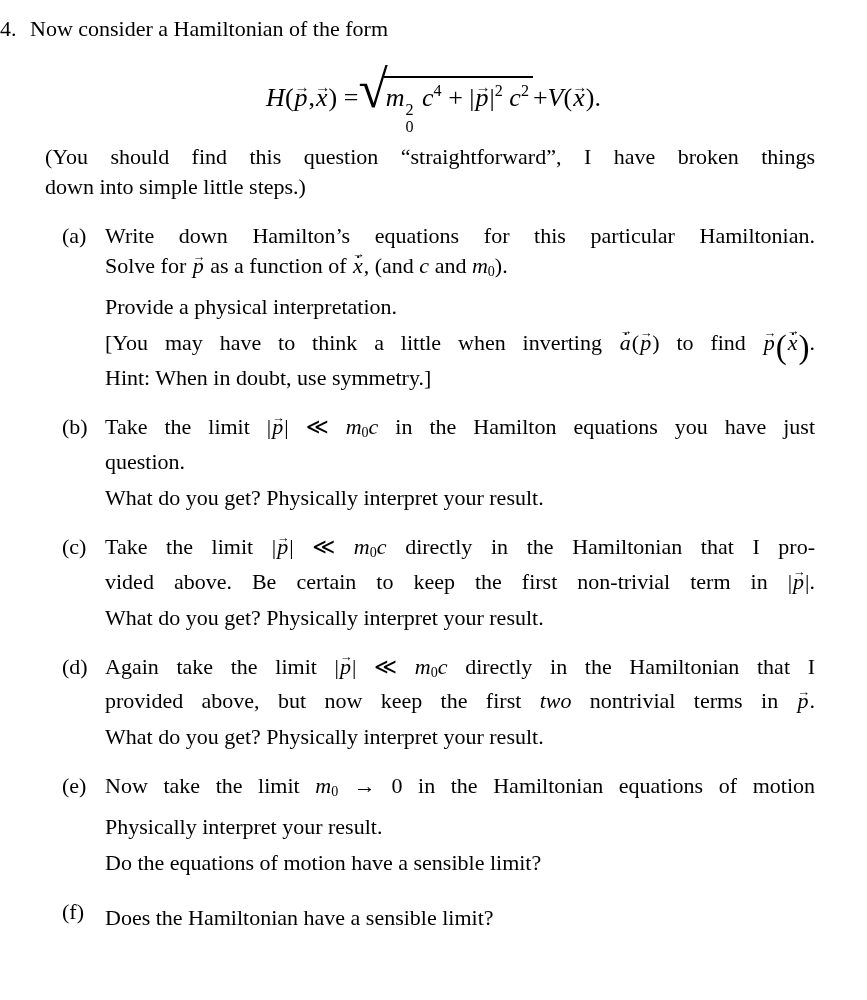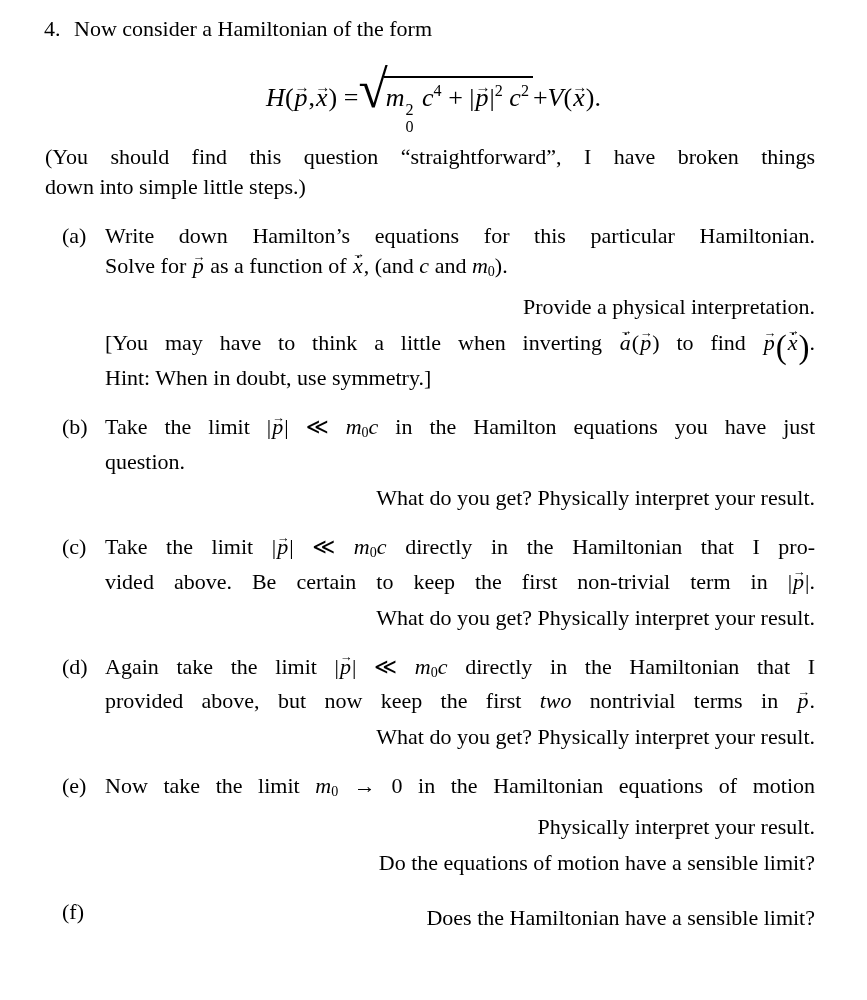--- a/index.html
+++ b/index.html
@@ -5,40 +5,40 @@
   html,body{margin:0;padding:0;}
   body{
     width:867px;height:1000px;overflow:hidden;
     background:#ffffff;color:#000000;
     font-family:"Liberation Serif","DejaVu Serif",serif;
     font-size:22px;line-height:30px;
   }
   .page{position:relative;width:867px;height:1000px;padding-top:14px;box-sizing:border-box;}
 
   
-  .title-row{margin-left:44px;}
+  .title-row{}
   .pnum{display:inline-block;width:30px;}
 
   
   .formula{
     display:flex;justify-content:center;align-items:baseline;
     margin-top:18px;height:60px;font-size:26px;line-height:1;
   }
   .sqrt{display:inline-flex;align-items:baseline;}
   .sqrt-sign{font-size:2.05em;line-height:1;margin-right:-4px;transform:translateY(1px);}
   .radicand{display:inline-block;border-top:2px solid #000;padding:3px 4px 0 2px;line-height:1.3;}
   .ss{display:inline-flex;flex-direction:column;align-items:flex-start;
       font-size:0.62em;line-height:1.05;vertical-align:-0.55em;margin:0 2px 0 1px;}
   .sup{font-size:0.62em;vertical-align:0.6em;}
 
   
   .note{margin:20px 0 0 45px;width:770px;}
   .tline{min-height:30px;}
   .tline.just{text-align:justify;text-align-last:justify;}
-  .tline.pline{margin-top:6px;text-align:right;}
+  .tline.pline{margin-top:6px;}
 
   
   .item{display:flex;margin:19px 0 0 62px;width:753px;}
   .ilabel{flex:0 0 43px;}
   .ibody{flex:1;min-width:0;}
 
   
   .seg-rm{}
   .seg-it{font-style:italic;}
   .seg-sub{font-size:0.64em;vertical-align:-0.18em;}

